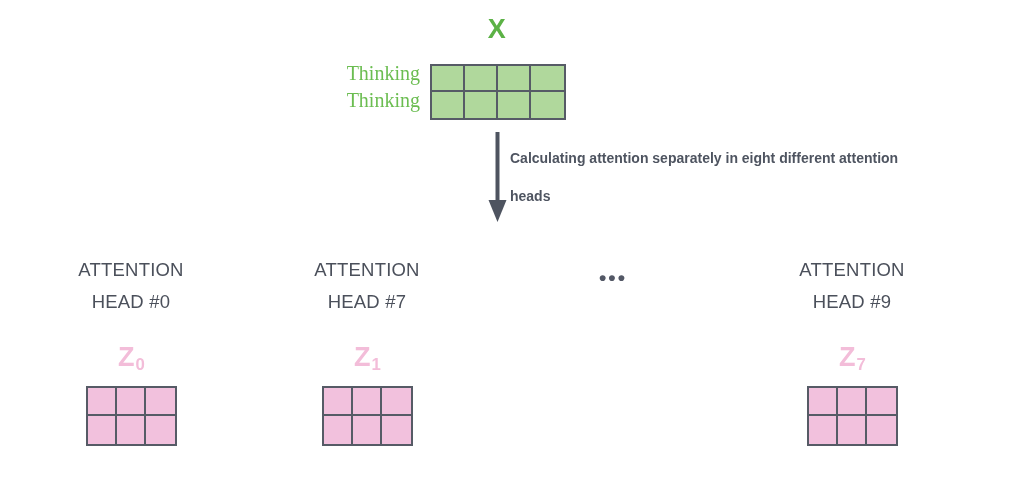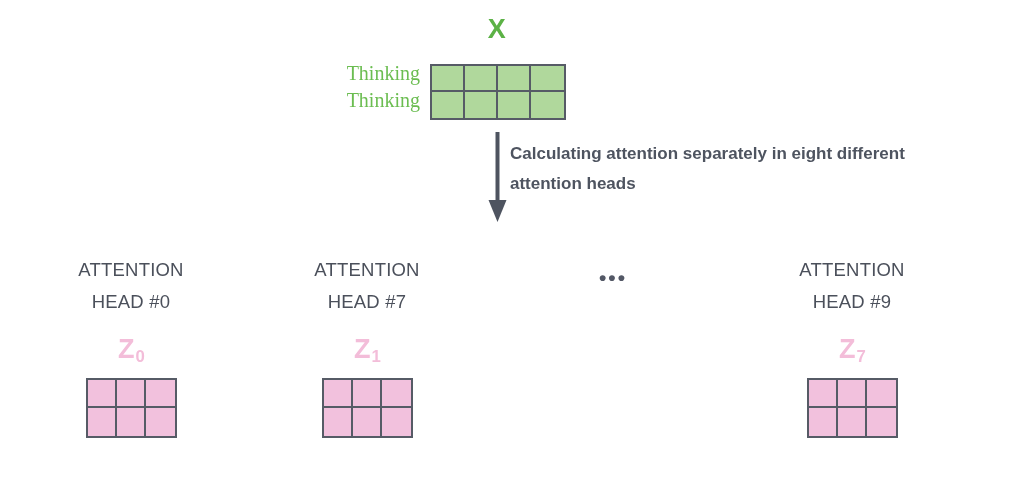--- a/index.html
+++ b/index.html
@@ -69,42 +69,42 @@
   #flow-arrow {
     position: absolute;
     left: 486px;
     top: 130px;
   }
   #flow-caption {
     position: absolute;
     left: 510px;
     top: 139px;
     width: 400px;
-    font-size: 17px;
-    line-height: 30px;
+    font-size: 14px;
+    line-height: 38px;
     font-weight: 600;
     color: #4e5460;
   }
 
   
   .head {
     position: absolute;
     top: 244px;
     width: 220px;
   }
   .head-title {
     text-align: center;
     font-size: 18.5px;
     line-height: 32px;
     color: #4b505b;
     letter-spacing: 0.2px;
     margin-top: 10px;
   }
   .head-z {
-    margin-top: 16px;
+    margin-top: 24px;
     text-align: center;
     font-size: 27px;
     font-weight: bold;
     color: #f3bdd9;
     line-height: 30px;
   }
   .head-z sub {
     font-size: 0.62em;
     font-weight: bold;
     vertical-align: baseline;

